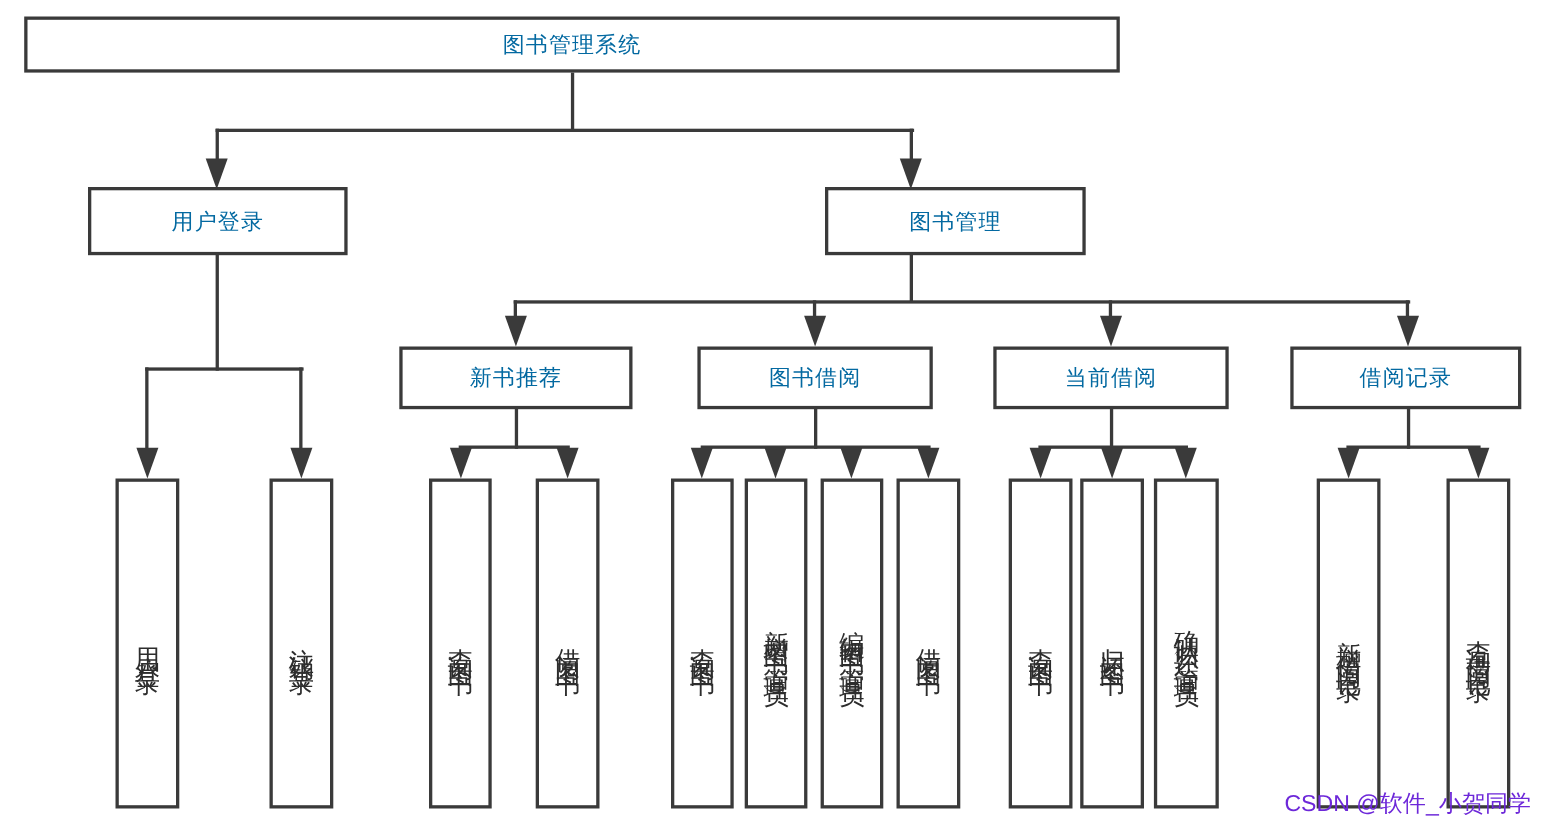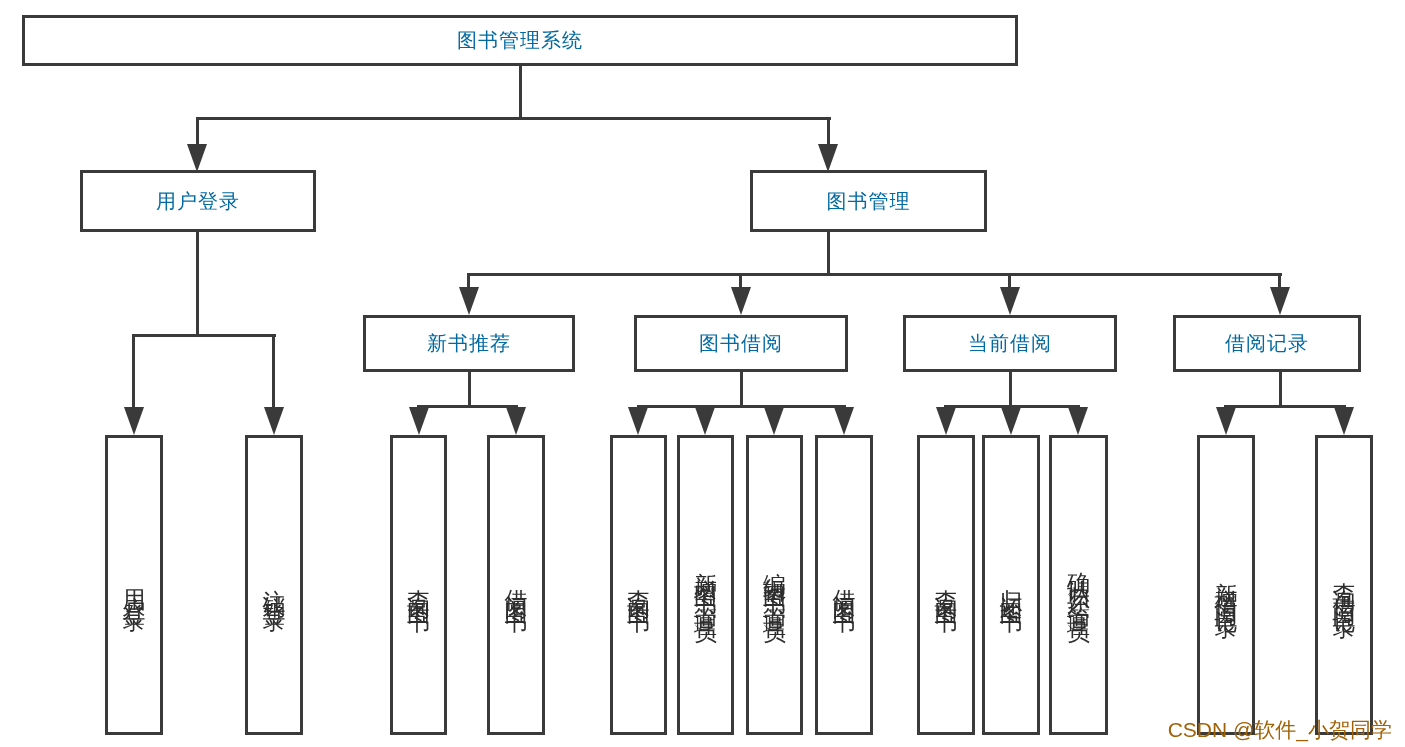--- a/index.html
+++ b/index.html
@@ -27,21 +27,21 @@
   }
   .ln { position:absolute; background:#3a3a3a; }
   .ar {
     position:absolute; width:0; height:0;
     border-style:solid;
     border-width:28px 10px 0 10px;
     border-color:#3a3a3a transparent transparent transparent;
   }
   .watermark {
     position:absolute; right:13px; bottom:3px;
-    font-size:21px; color:#a16207; white-space:nowrap;text-align:center;
+    font-size:21px; color:#6d28d9; white-space:nowrap;text-align:center;
   }
 </style>
 </head>
 <body>
 
 <div class="canvas">
 
   <div class="box h" style="left:22px; top:15px; width:996px; height:51px">
     <span>图书管理系统</span>
   </div>
@@ -55,21 +55,21 @@
 
   <div class="box h" style="left:363px; top:315px; width:212px; height:57px">
     <span>新书推荐</span>
   </div>
   <div class="box h" style="left:903px; top:315px; width:214px; height:57px">
     <span>当前借阅</span>
   </div>
   <div class="box h" style="left:634px; top:315px; width:214px; height:57px">
     <span>图书借阅</span>
   </div>
-  <div class="box h" style="left:1173px; top:315px; width:188px; height:57px">
+  <div class="box h" style="left:1173px; top:315px; width:210px; height:57px">
     <span>借阅记录</span>
   </div>
 
   <div class="box v" style="left:105px; top:435px; width:58px; height:300px">
     <span>用户登录</span>
   </div>
   <div class="box v" style="left:245px; top:435px; width:58px; height:300px">
     <span>注销登录</span>
   </div>
   <div class="box v" style="left:390px; top:435px; width:57px; height:300px">

